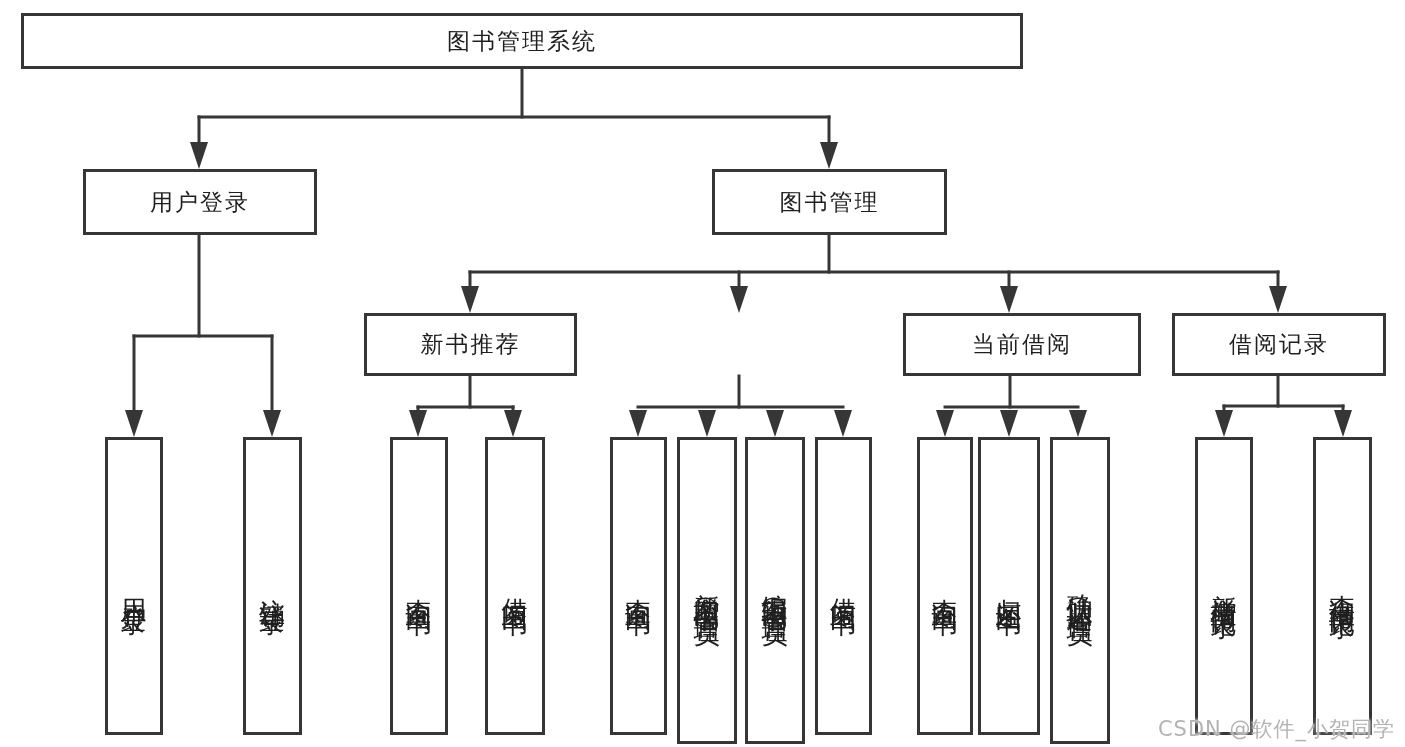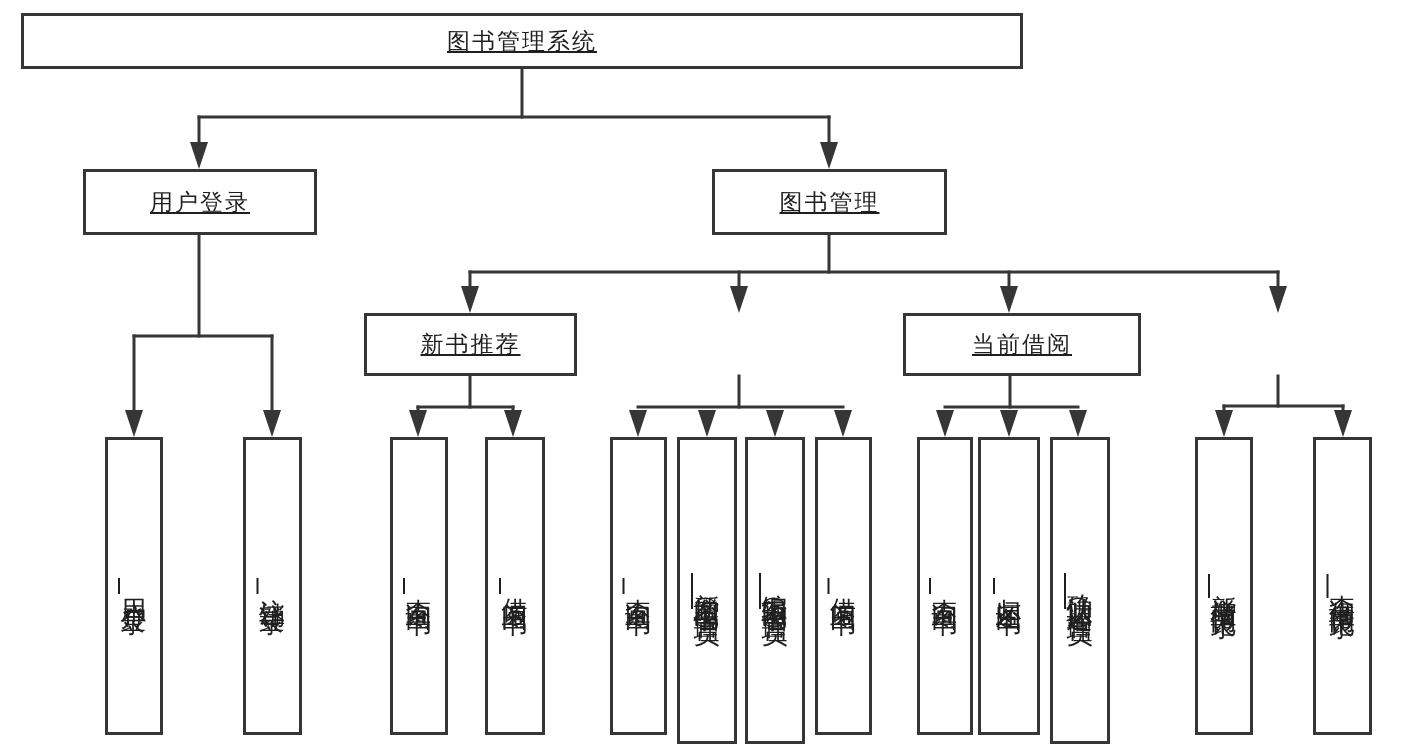--- a/index.html
+++ b/index.html
@@ -30,21 +30,20 @@
     display:flex;
     align-items:center;
     justify-content:center;
     color:var(--text);
     z-index:2;
   }
   .node .lbl{
     font-size:23px;
     letter-spacing:2px;
     white-space:nowrap;
-    text-decoration:underline;
   }
   .node.vert .lbl{
     writing-mode:vertical-rl;
     text-orientation:mixed;
     font-size:26px;
     letter-spacing:4px;
     line-height:1;
   }
   .watermark{
     position:absolute;
@@ -142,20 +141,23 @@
   <div class="node" style="left:712px;top:169px;width:235px;height:66px">
     <span class="lbl">图书管理</span>
   </div>
 
   <div class="node" style="left:364px;top:313px;width:213px;height:63px">
     <span class="lbl">新书推荐</span>
   </div>
   <div class="node" style="left:903px;top:313px;width:238px;height:63px">
     <span class="lbl">当前借阅</span>
   </div>
+  <div class="node" style="left:1172px;top:313px;width:214px;height:63px">
+    <span class="lbl">借阅记录</span>
+  </div>
 
   <div class="node vert" style="left:105px;top:437px;width:58px;height:298px">
     <span class="lbl">用户登录</span>
   </div>
   <div class="node vert" style="left:243px;top:437px;width:59px;height:298px">
     <span class="lbl">注销登录</span>
   </div>
 
   <div class="node vert" style="left:390px;top:437px;width:58px;height:298px">
     <span class="lbl">查询图书</span>
@@ -187,14 +189,15 @@
     <span class="lbl">确认归还（管理员）</span>
   </div>
 
   <div class="node vert" style="left:1195px;top:437px;width:58px;height:298px">
     <span class="lbl">新增借阅记录</span>
   </div>
   <div class="node vert" style="left:1313px;top:437px;width:59px;height:298px">
     <span class="lbl">查询借阅记录</span>
   </div>
 
+  <div class="watermark">CSDN @软件_小贺同学</div>
 
 </div>
 
 </body></html>

